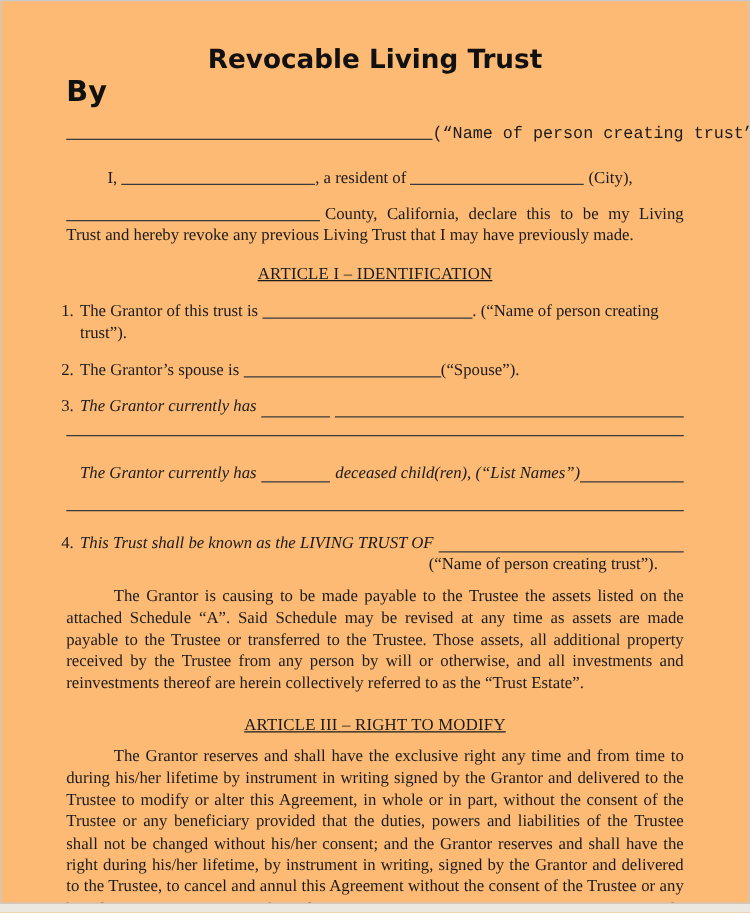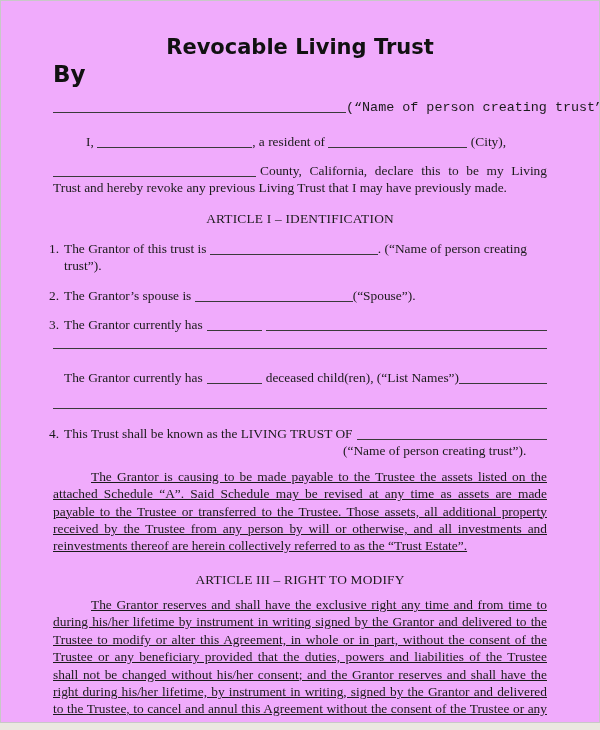--- a/index.html
+++ b/index.html
@@ -5,21 +5,21 @@
   html,body{margin:0;padding:0;}
   body{
     width:600px;height:730px;
     background:#ebe8e1;
     font-family:"Liberation Serif", serif;
     overflow:hidden;
   }
   .page{
     position:relative;
     width:600px;height:723px;
-    background:#f0abfc;
+    background:#fdba74;
     border:1px solid #c8c8c8;
     box-sizing:border-box;
     overflow:hidden;
   }
   .content{
     padding:0 52px;
     color:#1b1b1b;
     font-size:13.4px;
     line-height:1.3;
   }
@@ -52,46 +52,45 @@
     height:1px;
     width:100%;
   }
   .name-row{ margin-top:10px; white-space:nowrap;font-family:Liberation Mono, monospace; }
   .intro-i{ margin-top:17px; margin-left:33px; white-space:nowrap; }
   .county-para{ margin:11px 0 0 0; text-align:justify; }
   .h-article{
     margin-top:14px;
     text-align:center;
   }
-  .h-article span{ letter-spacing:.2px; }
+  .h-article span{ text-decoration:underline; letter-spacing:.2px; }
   .item{ display:flex; margin-left:-4px; margin-top:12px; align-items:baseline; }
   .item .num{ flex:0 0 15px; width:15px; }
   .item .item-body{ flex:1; }
-  .flexline{ display:flex; align-items:center; }
+  .flexline{ display:flex; align-items:flex-end;font-style:italic; }
   .flexline .seg{ white-space:nowrap; }
   .gap{ margin-right:4px; }
   .grow{ flex:1 1 auto; }
   .b-name{ width:293px; }
   .b-i1{ width:155px; }
   .b-i2{ width:139px; }
   .b-county{ width:203px; margin-right:4px; }
   .b-item1{ width:168px; }
   .b-item2{ width:158px; }
   .b-small{ width:55px; }
   .indent-cont{ margin-left:11px; margin-top:20px; }
   .rule1{ margin-top:13px; }
   .rule2{ margin-top:21px; }
   .item4{ margin-top:16px; }
   .item4-caption{ margin-left:290px; line-height:1.3; }
   .body-para{
     margin:8px 0 0 0;
     text-align:justify;
     text-indent:38px;
     line-height:1.295;
-    text-decoration:underline;
   }
   .justify-last{ text-align-last:justify; }
   .mt-h2{ margin-top:10px; }
   .mt-h3{ margin-top:16px; }
 </style>
 </head>
 <body>
 
 <div class="page">
   <div class="content">

